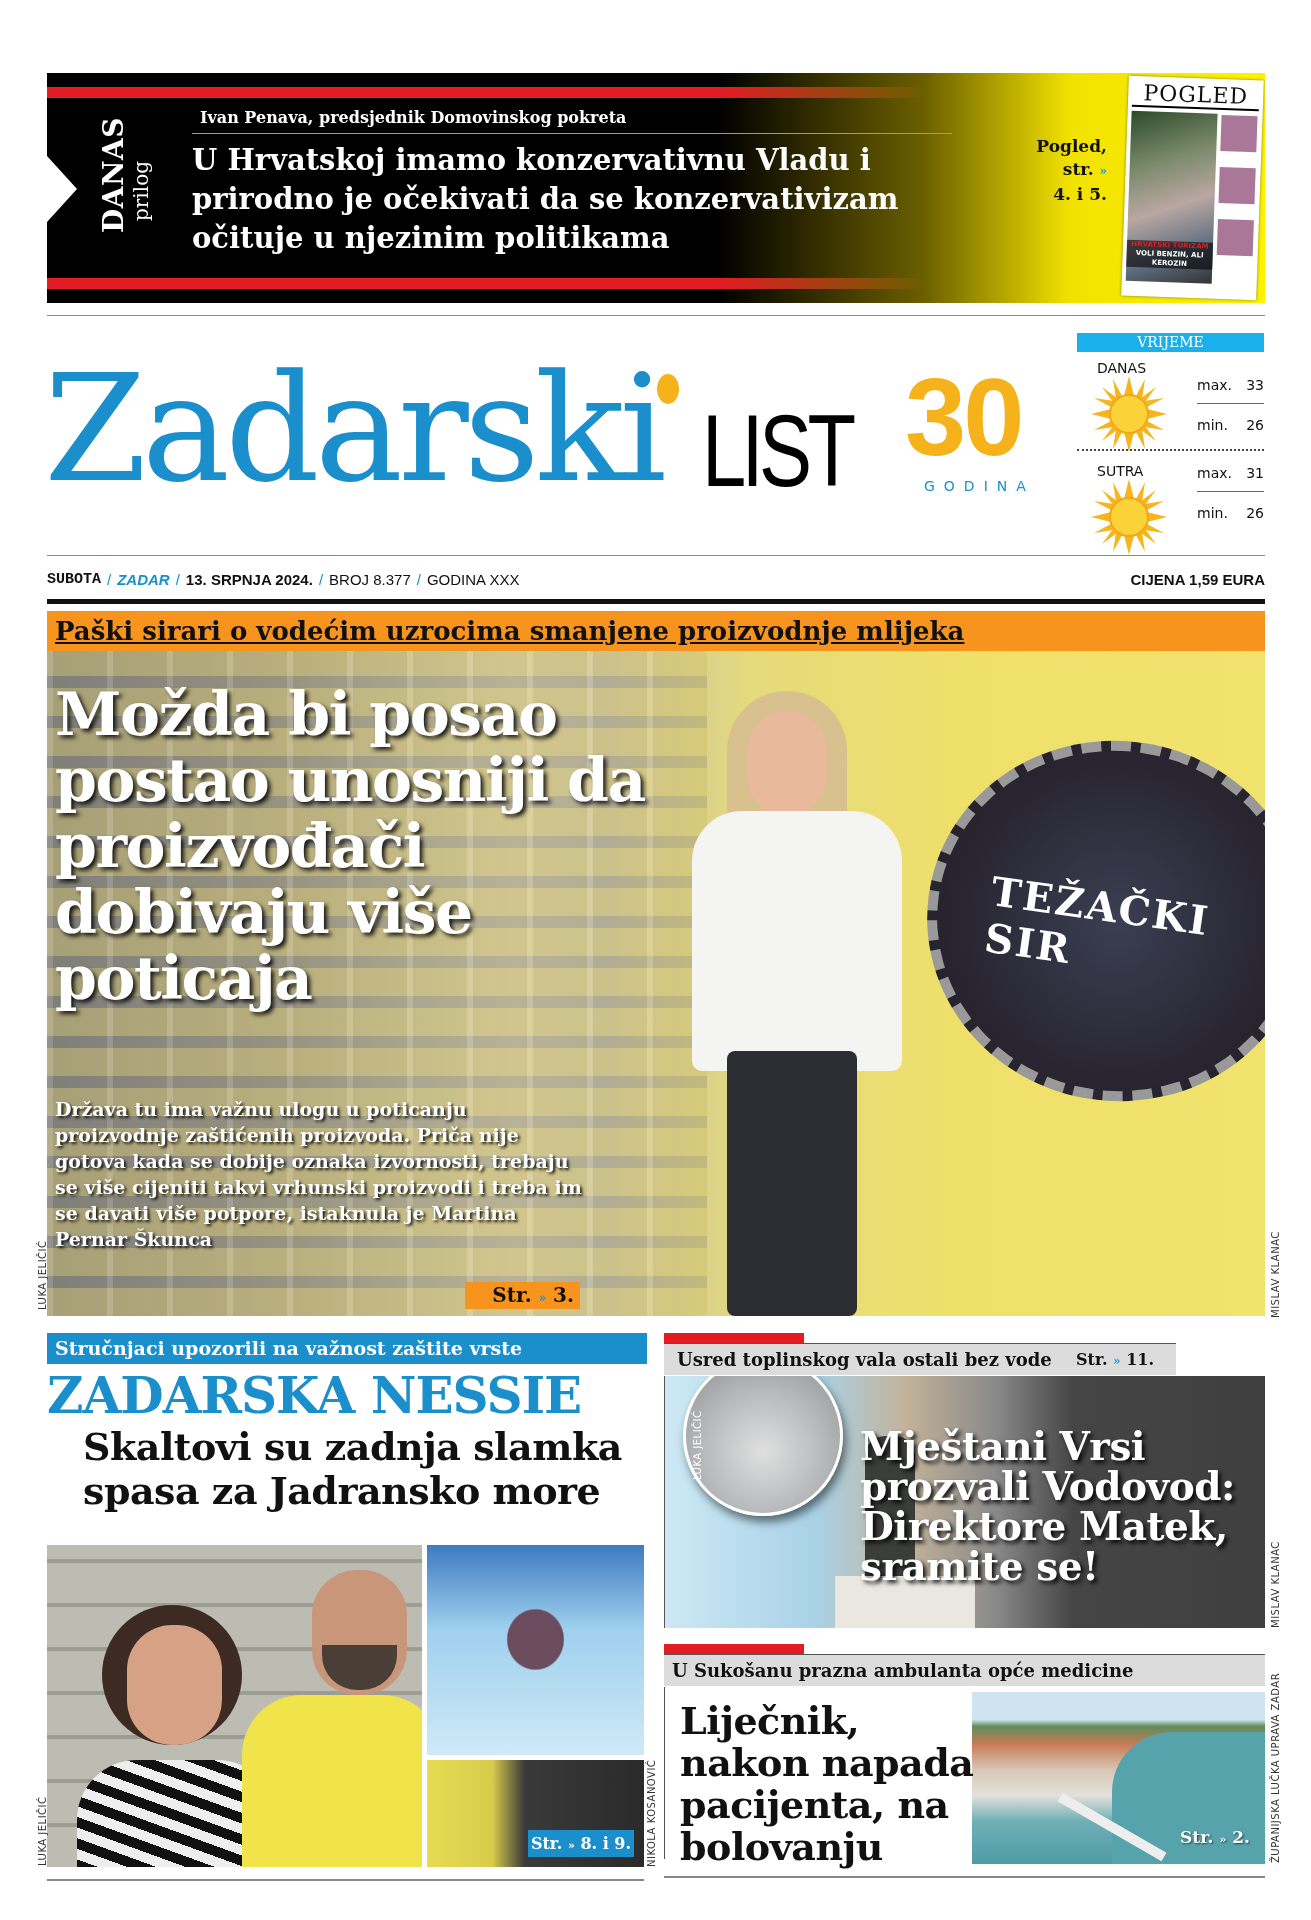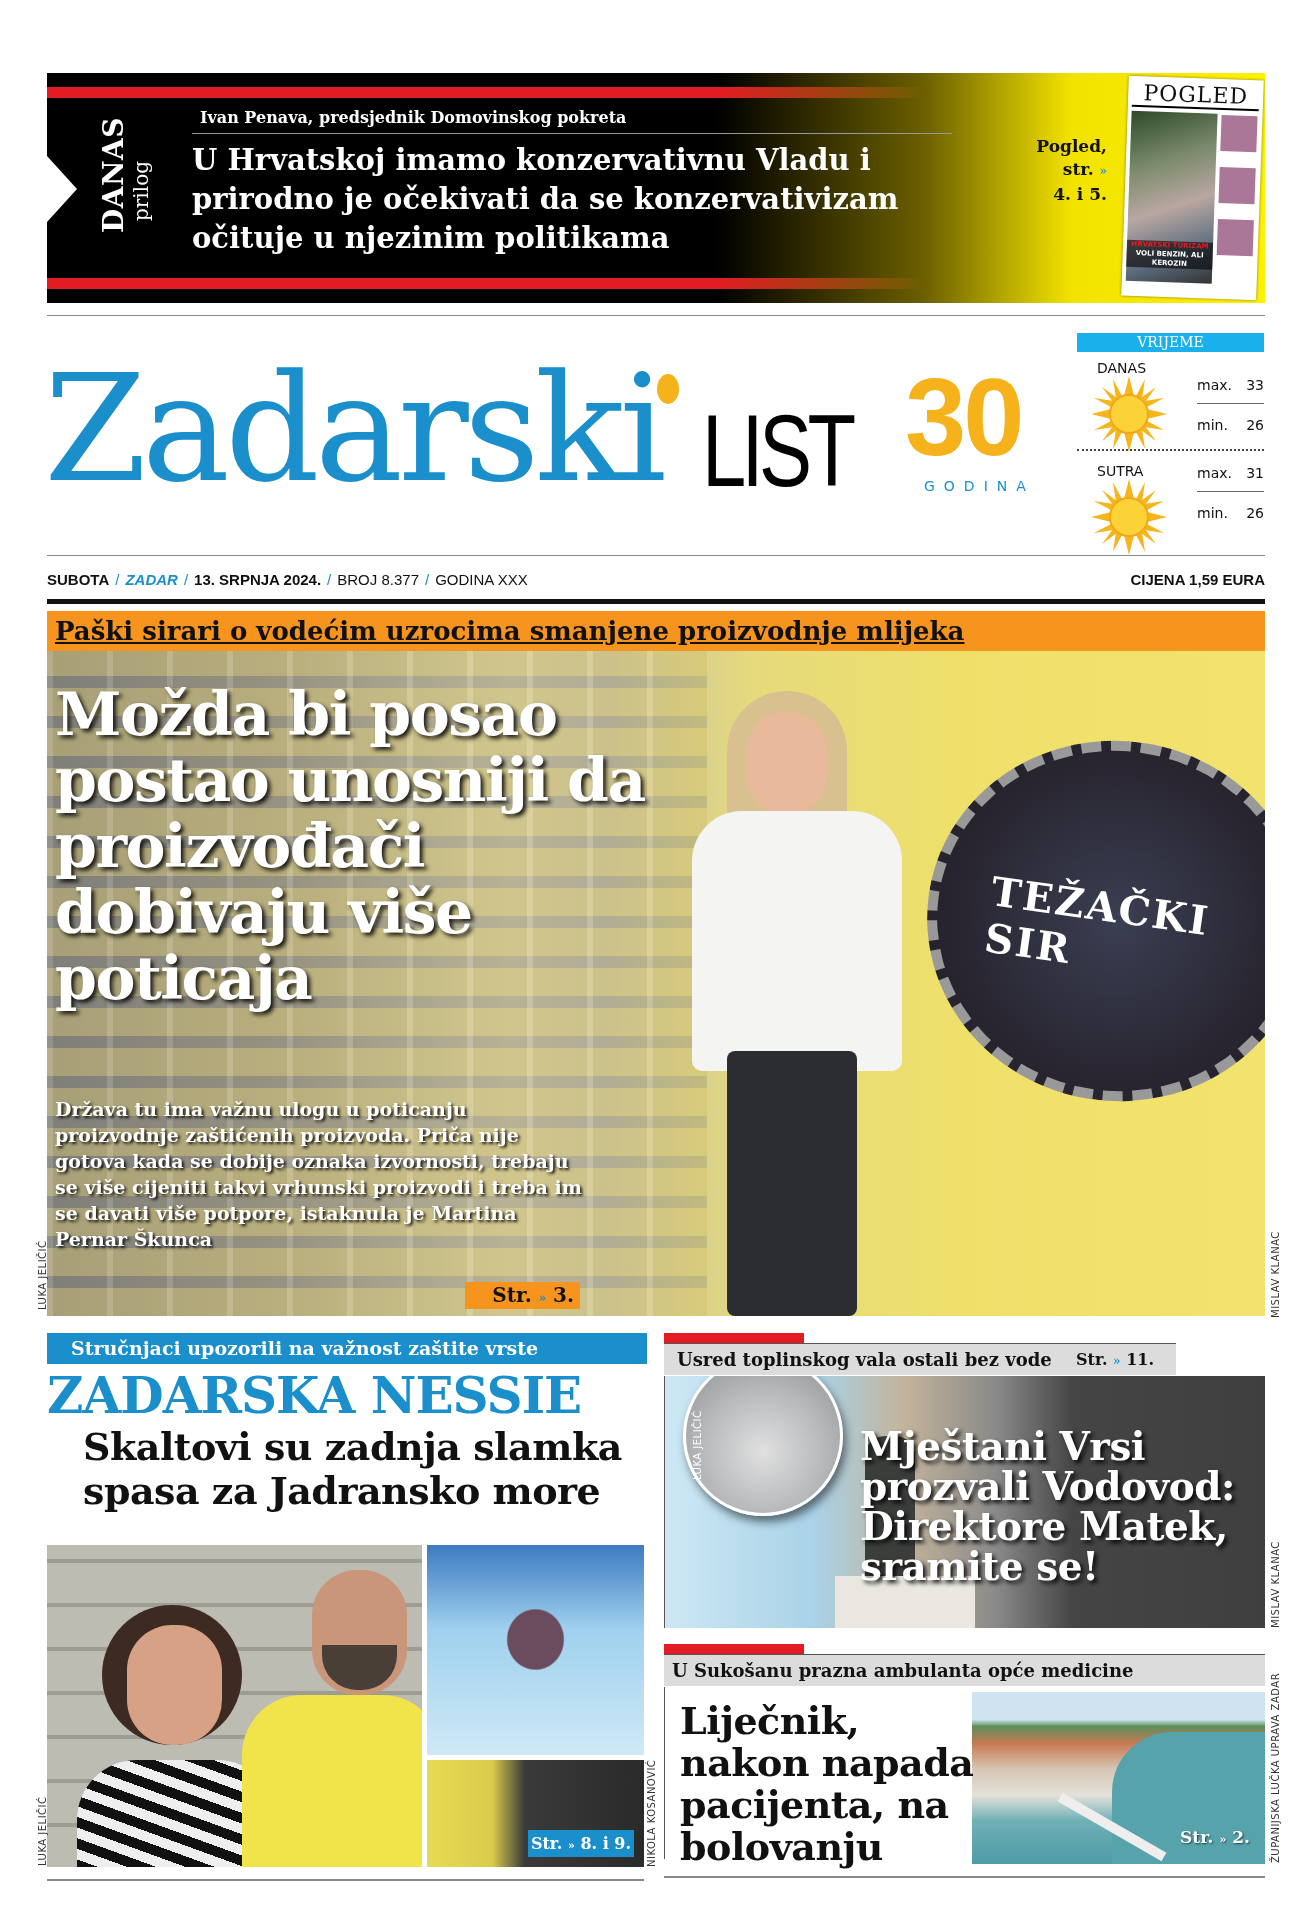--- a/index.html
+++ b/index.html
@@ -51,21 +51,21 @@
   #weather .dlabel { position: absolute; left: 20px; top: 0; font: 14px "DejaVu Sans", sans-serif; }
   #weather .sun { position: absolute; left: 12px; top: 14px; width: 80px; height: 80px; }
   #weather .row { position: absolute; left: 120px; width: 67px; font: 14px "DejaVu Sans", sans-serif; display: flex; justify-content: space-between; }
   #weather .sep { position: absolute; left: 120px; width: 67px; height: 1px; background: #666; }
   #weather .dots { position: absolute; left: 0; top: 116px; width: 187px; border-top: 2px dotted #444; }
 
   #mast-rule { left: 47px; top: 555px; width: 1218px; height: 1px; background: #888; }
 
   
   #dateline { left: 47px; top: 568px; width: 1218px; height: 22px; font: 15px "Liberation Sans", sans-serif; display: flex; align-items: center; }
-  #dateline .d-day { font-weight: bold; }
+  #dateline .d-day { font-weight: bold; font-family: Liberation Mono, monospace; }
   #dateline .slash { color: #1a8fcc; margin: 0 6px; }
   #dateline .d-city { font-weight: bold; color: #1a8fcc; font-style: italic; }
   #dateline .d-date { font-weight: bold; }
   #dateline .price { margin-left: auto; font-weight: bold; }
   #thick-rule { left: 47px; top: 599px; width: 1218px; height: 5px; background: #111; }
 
   
   #lead-kicker { left: 47px; top: 611px; width: 1218px; height: 40px; background: #f7941d; font: bold 26px/40px "DejaVu Serif", serif; padding-left: 8px; color: #111; text-decoration: underline; }
   #lead-photo { left: 47px; top: 651px; width: 1218px; height: 665px; overflow: hidden;
     background: linear-gradient(90deg, #8b8a83 0%, #a9a48f 20%, #d0caa8 38%, #c8c2a5 46%, #e5da7c 58%, #efe06a 75%, #f1e36d 100%); }
@@ -83,21 +83,21 @@
   #lead-photo .woman .jacket { position: absolute; left: 5px; top: 160px; width: 210px; height: 260px; border-radius: 50px 50px 10px 10px; background: #f4f4f2; }
   #lead-photo .woman .jeans { position: absolute; left: 40px; top: 400px; width: 130px; height: 265px; background: #2b2d33; border-radius: 8px; }
   #lead-headline { left: 55px; top: 668px; width: 620px; font: bold 60px/66px "DejaVu Serif", serif; color: #fff;
     text-shadow: 3px 3px 4px rgba(0,0,0,0.85); letter-spacing: -1.5px; margin-top: 13px; }
   #lead-deck { left: 55px; top: 1096px; width: 540px; font: bold 19px/26px "DejaVu Serif", serif; color: #fff;
     text-shadow: 2px 2px 3px rgba(0,0,0,0.9); }
   #lead-page { left: 465px; top: 1282px; width: 115px; height: 27px; background: #f7941d; font: bold 20px/27px "DejaVu Serif", serif; text-align: right; padding-right: 6px; color: #111; }
   .credit { position: absolute; font: 10px "DejaVu Sans", sans-serif; color: #333; transform: rotate(-90deg); transform-origin: left top; white-space: nowrap; letter-spacing: 0.5px; }
 
   
-  #nessie-kicker { left: 47px; top: 1333px; width: 600px; height: 31px; background: #1a8fcc; color: #fff; font: bold 19px/31px "DejaVu Serif", serif; padding-left: 24px; }
+  #nessie-kicker { left: 47px; top: 1333px; width: 600px; height: 31px; background: #1a8fcc; color: #fff; font: bold 19px/31px "DejaVu Serif", serif; padding-left: 8px; }
   #nessie-title { left: 47px; top: 1368px; width: 620px; font: bold 50px/1.1 "DejaVu Serif", serif; color: #1a8fcc; letter-spacing: -1px; }
   #nessie-sub { left: 47px; top: 1425px; width: 620px; font: bold 38px/44px "DejaVu Serif", serif; color: #111; letter-spacing: -0.5px; margin-left: 36px; }
   #nessie-photo1 { left: 47px; top: 1545px; width: 375px; height: 322px; overflow: hidden;
     background: repeating-linear-gradient(0deg, #bdbcb3 0 40px, #9e9d94 40px 44px), #aaa; }
   #nessie-photo1 .woman-hair { position: absolute; left: 55px; top: 60px; width: 140px; height: 140px; border-radius: 70px; background: #3d2a22; }
   #nessie-photo1 .woman-face { position: absolute; left: 80px; top: 80px; width: 95px; height: 120px; border-radius: 45px; background: #d6a185; }
   #nessie-photo1 .woman-dress { position: absolute; left: 30px; top: 215px; width: 200px; height: 110px; border-radius: 60px 60px 0 0;
     background: repeating-linear-gradient(20deg, #111 0 10px, #eee 10px 20px); }
   #nessie-photo1 .man-face { position: absolute; left: 265px; top: 25px; width: 95px; height: 125px; border-radius: 45px; background: #c9967a; }
   #nessie-photo1 .man-beard { position: absolute; left: 275px; top: 100px; width: 75px; height: 45px; border-radius: 0 0 35px 35px; background: #4a3f37; }

